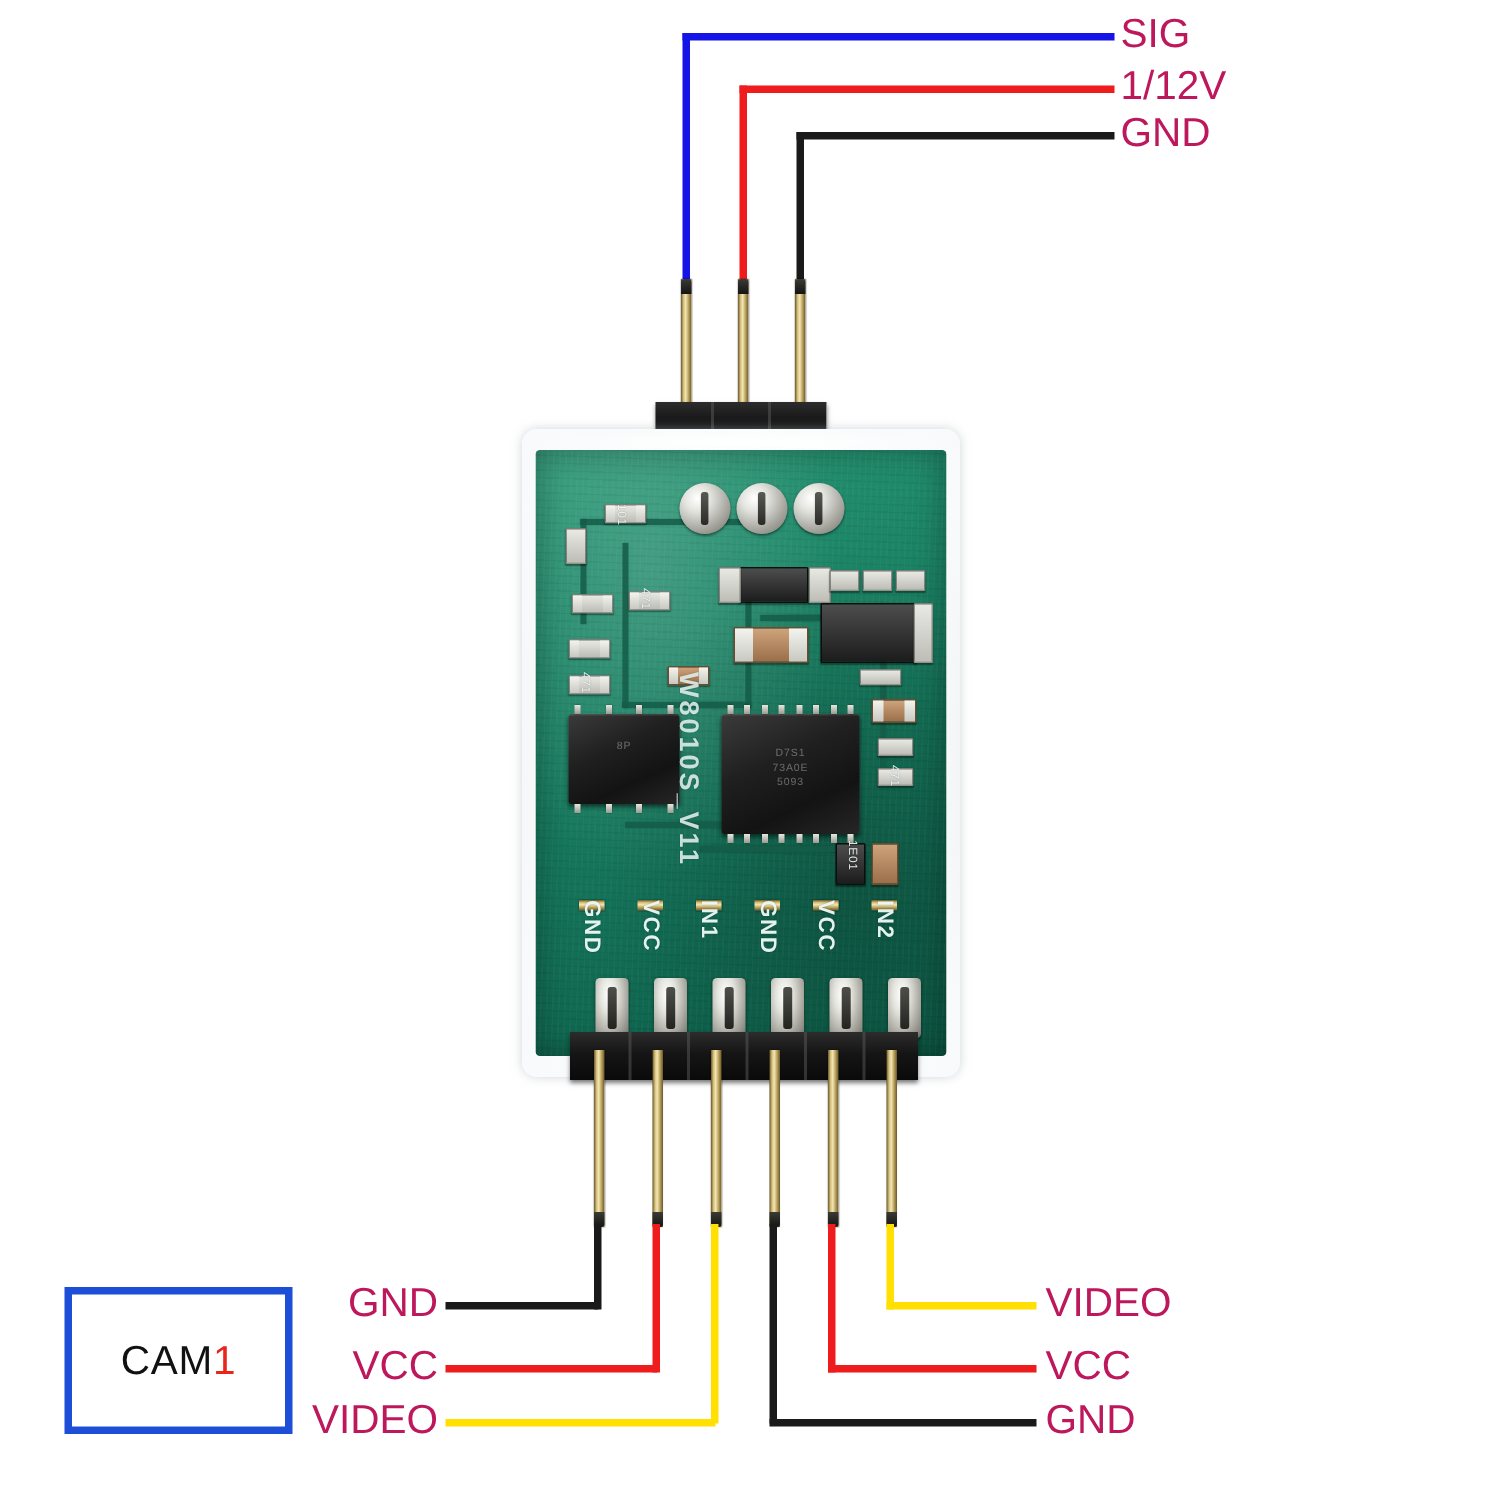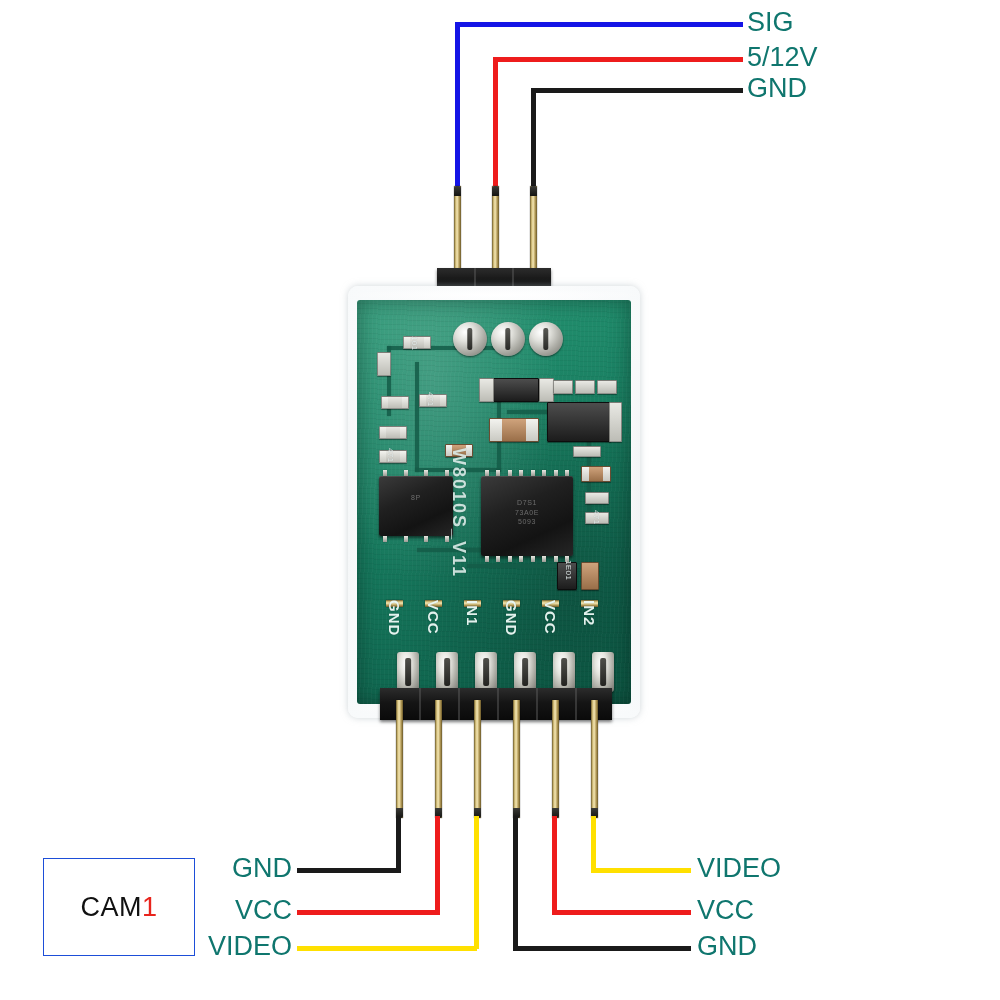--- a/index.html
+++ b/index.html
@@ -29,30 +29,30 @@
   .wire.blue   { background: #1414e6; }
   .wire.red    { background: #ee1c1c; }
   .wire.black  { background: #1a1a1a; }
   .wire.yellow { background: #ffe000; }
 
   
   .lbl {
     position: absolute;
     font-family: "Liberation Sans", sans-serif;
     font-size: 27px;
-    color: #0f766e;
+    color: #be185d;
     white-space: nowrap;
     line-height: 1;
   }
   .lbl.right-al { text-align: right; }
 
   
   .cam-box {
     position: absolute;
-    border: 1px solid #1d4ed8;
+    border: 5px solid #1d4ed8;
     background: #ffffff;
     box-sizing: border-box;
     display: flex;
     align-items: center;
     justify-content: center;
   }
   .cam-text {
     font-family: "Liberation Sans", sans-serif;
     font-size: 27px;
     color: #111;
@@ -279,21 +279,21 @@
   <div class="wire v blue" style="left:455px; top:22px;  height:168px;"></div>
   <div class="wire h blue" style="left:455px; top:22px;  width:288px;"></div>
 
   <div class="wire v red" style="left:493px; top:57px;  height:133px;"></div>
   <div class="wire h red" style="left:493px; top:57px;  width:250px;"></div>
 
   <div class="wire v black" style="left:531px; top:88px; height:102px;"></div>
   <div class="wire h black" style="left:531px; top:88px; width:212px;"></div>
 
   <div class="lbl" style="left:747px; top:9px;">SIG</div>
-  <div class="lbl" style="left:747px; top:44px;">5/12V</div>
+  <div class="lbl" style="left:747px; top:44px;">1/12V</div>
   <div class="lbl" style="left:747px; top:75px;">GND</div>
 
   <div class="pin" style="left:454px; top:186px; height:104px;">
       <div class="tip up"></div>
     </div>
   <div class="pin" style="left:492px; top:186px; height:104px;">
       <div class="tip up"></div>
     </div>
   <div class="pin" style="left:530px; top:186px; height:104px;">
       <div class="tip up"></div>

